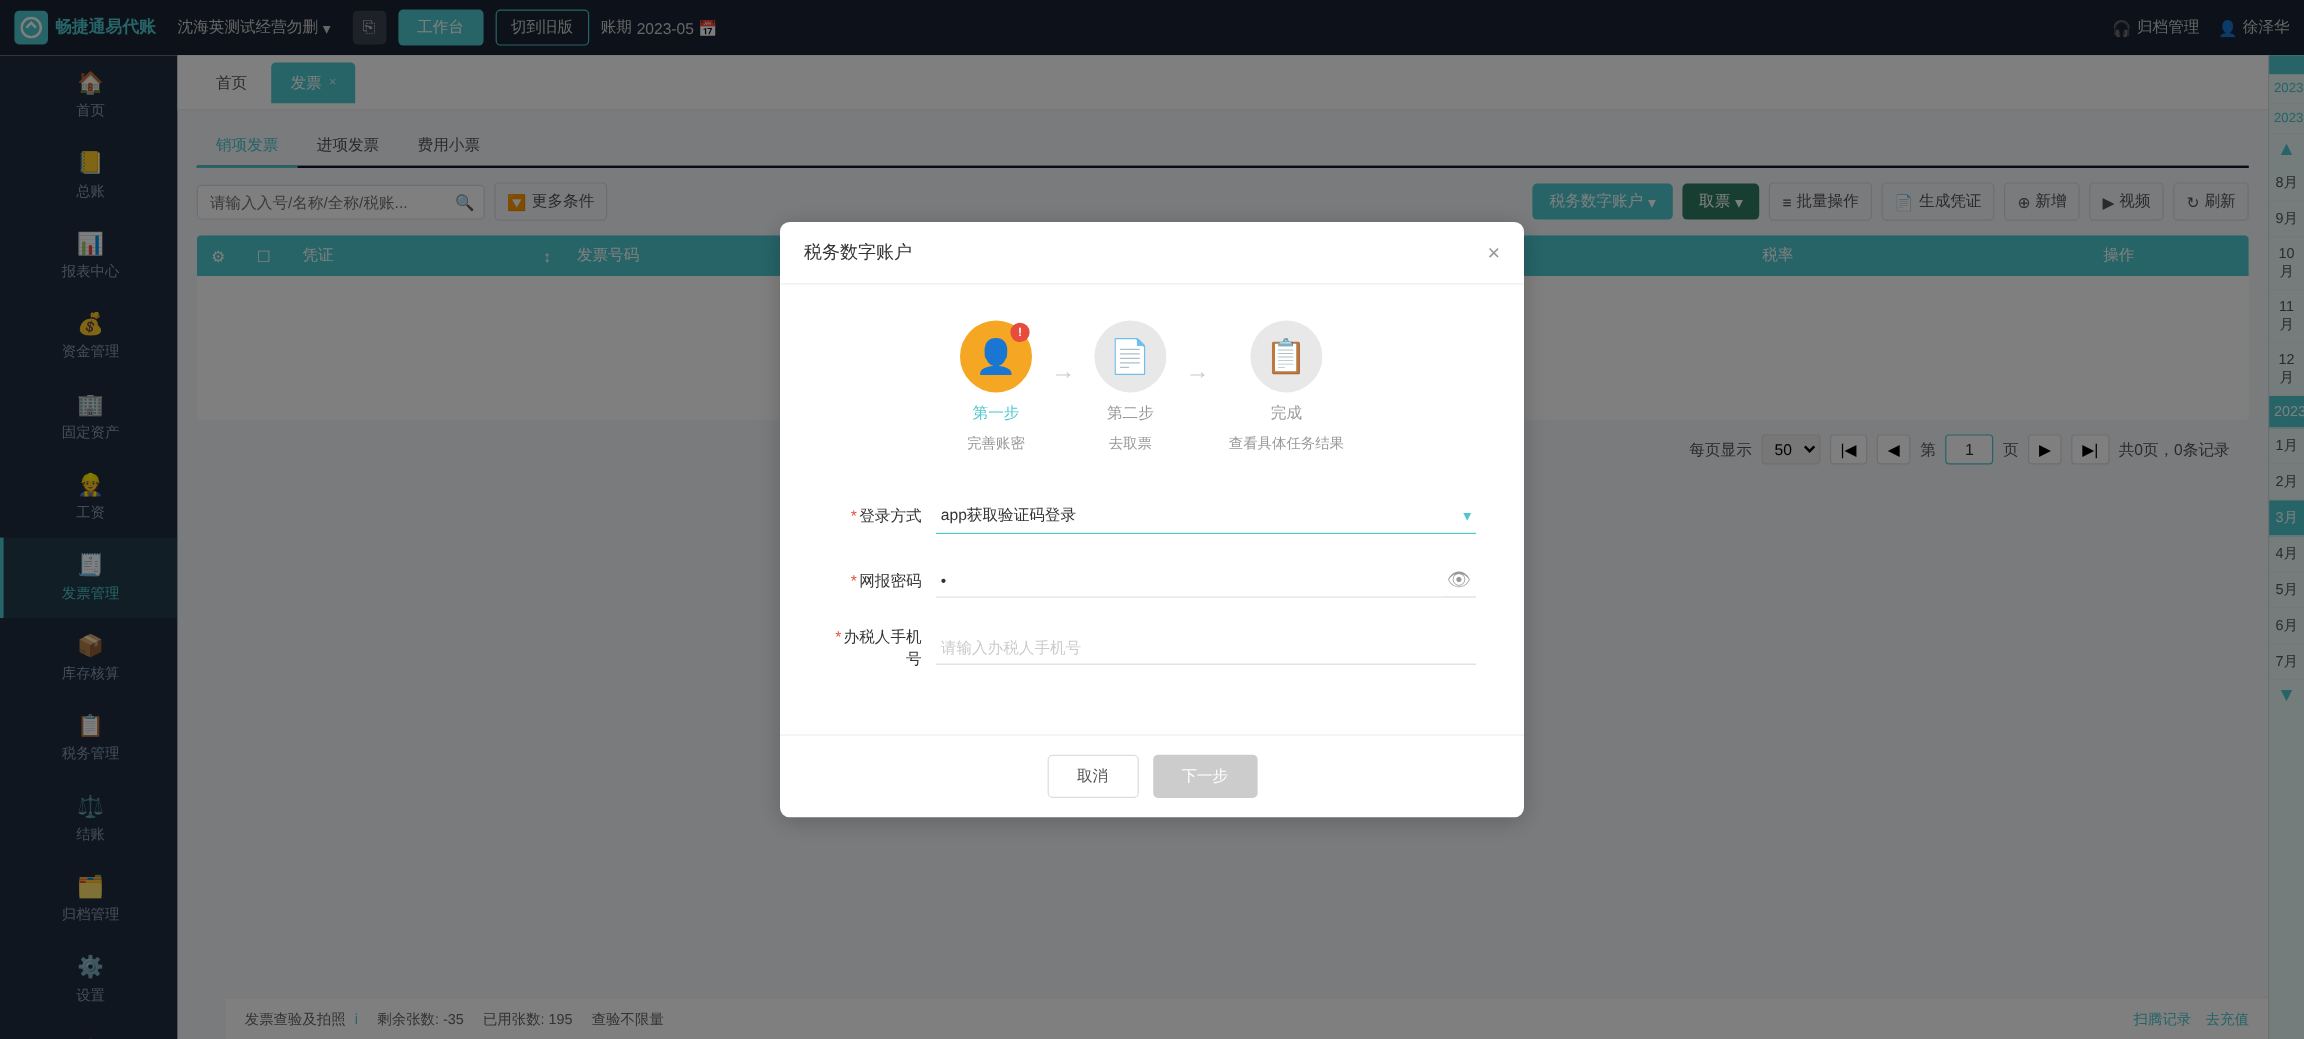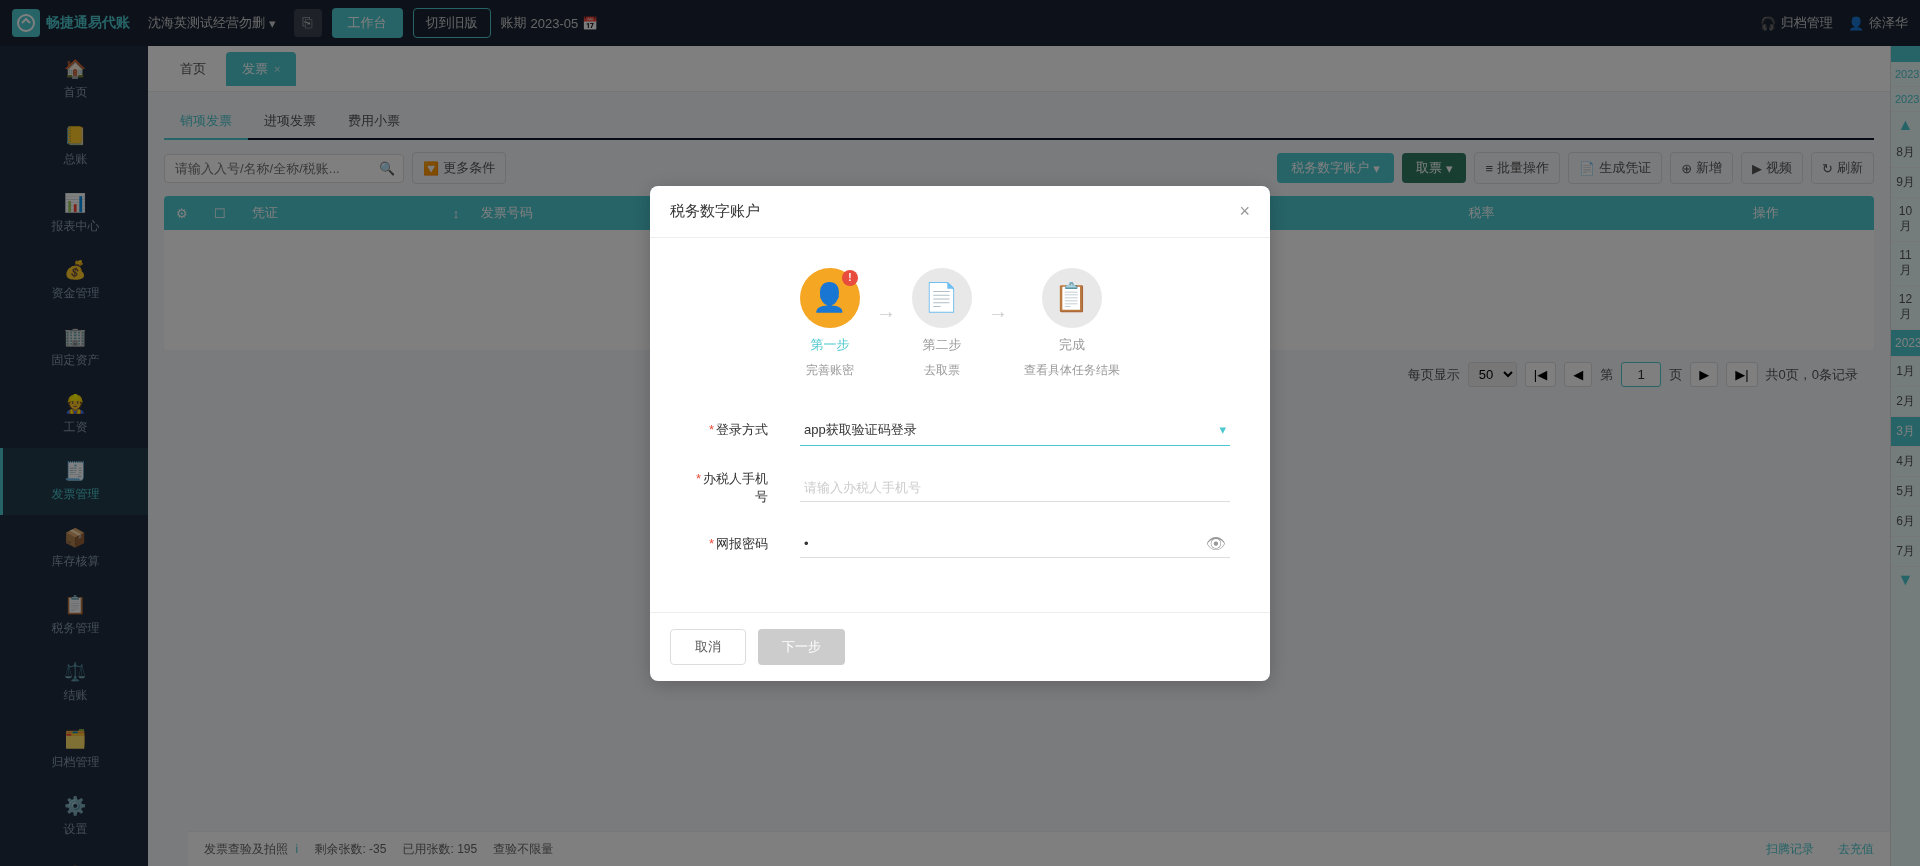--- a/index.html
+++ b/index.html
@@ -60,56 +60,56 @@
     .col-rate { flex: 1; }
     .col-action { flex: 1; text-align: center; }
 
     
     .pagination { display: flex; align-items: center; justify-content: flex-end; padding: 12px 16px; gap: 8px; font-size: 13px; color: #555; }
     .page-btn { border: 1px solid #ddd; background: white; padding: 4px 8px; border-radius: 3px; cursor: pointer; font-size: 13px; }
     .page-num { border: 1px solid #4dc8cf; background: white; padding: 4px 8px; border-radius: 3px; color: #333; width: 40px; text-align: center; }
 
     
     .content-footer { background: white; border-top: 1px solid #eee; padding: 8px 16px; display: flex; align-items: center; gap: 16px; font-size: 12px; color: #666; margin-left: 40px; }
-    .footer-links { margin-left: auto; display: flex; gap: 24px; }
+    .footer-links { margin-left: auto; display: flex; gap: 12px; }
     .footer-link { color: #4dc8cf; cursor: pointer; }
 
     
     .right-panel { width: 30px; background: #e8f8f8; display: flex; flex-direction: column; align-items: center; border-left: 1px solid #ddd; }
     .right-panel-header { background: #4dc8cf; color: white; writing-mode: vertical-rl; padding: 8px 4px; font-size: 12px; cursor: pointer; width: 100%; text-align: center; }
     .period-list { display: flex; flex-direction: column; align-items: center; width: 100%; }
     .period-item { padding: 6px 4px; font-size: 12px; color: #555; cursor: pointer; width: 100%; text-align: center; border-bottom: 1px solid #eee; }
     .period-item.active { background: #4dc8cf; color: white; }
     .period-item.current { background: #2e7d62; color: white; }
 
     
     .overlay { position: fixed; top: 0; left: 0; width: 100%; height: 100%; background: rgba(0,0,0,0.5); z-index: 100; display: flex; align-items: center; justify-content: center; }
 
     
     .modal { background: white; border-radius: 8px; width: 620px; box-shadow: 0 4px 20px rgba(0,0,0,0.2); overflow: hidden; }
     .modal-header { display: flex; align-items: center; justify-content: space-between; padding: 16px 20px; border-bottom: 1px solid #eee; }
     .modal-title { font-size: 15px; font-weight: 500; color: #333; }
     .modal-close { cursor: pointer; color: #999; font-size: 18px; line-height: 1; }
     .modal-body { padding: 30px 40px; }
-    .modal-footer { display: flex; justify-content: flex-start; gap: 12px; padding: 16px 20px; border-top: 1px solid #eee; }
+    .modal-footer { display: flex; justify-content: center; gap: 12px; padding: 16px 20px; border-top: 1px solid #eee; }
 
     
     .steps { display: flex; align-items: center; justify-content: center; gap: 0; margin-bottom: 36px; }
     .step { display: flex; flex-direction: column; align-items: center; gap: 8px; }
     .step-icon { width: 60px; height: 60px; border-radius: 50%; display: flex; align-items: center; justify-content: center; font-size: 28px; position: relative; }
     .step-icon.active { background: #f5a623; }
     .step-icon.inactive { background: #e8e8e8; }
     .step-badge { position: absolute; top: 2px; right: 2px; width: 16px; height: 16px; background: #e74c3c; border-radius: 50%; display: flex; align-items: center; justify-content: center; }
     .step-label { font-size: 13px; color: #4dc8cf; font-weight: 500; }
     .step-sublabel { font-size: 12px; color: #999; }
     .step-arrow { font-size: 20px; color: #ccc; margin: 0 16px; padding-bottom: 24px; }
     .step-inactive-label { font-size: 13px; color: #999; }
 
     
-    .form-row { display: flex; align-items: center; margin-bottom: 24px; gap: 20px; }
+    .form-row { display: flex; align-items: center; margin-bottom: 24px; }
     .form-label { width: 90px; font-size: 13px; color: #333; text-align: right; padding-right: 12px; flex-shrink: 0; }
     .form-label.required::before { content: '*'; color: #e74c3c; margin-right: 2px; }
     .form-control { flex: 1; }
     .select-control { width: 100%; border: none; border-bottom: 1px solid #4dc8cf; padding: 6px 30px 6px 4px; font-size: 13px; color: #333; outline: none; background: white; cursor: pointer; display: flex; align-items: center; justify-content: space-between; }
     .input-control { width: 100%; border: none; border-bottom: 1px solid #ddd; padding: 6px 4px; font-size: 13px; color: #333; outline: none; background: white; }
     .input-control::placeholder { color: #ccc; }
     .input-wrapper { display: flex; align-items: center; border-bottom: 1px solid #ddd; }
     .input-wrapper input { flex: 1; border: none; padding: 6px 4px; font-size: 13px; outline: none; }
     .input-eye { color: #999; cursor: pointer; padding: 4px; font-size: 16px; }
 
@@ -418,36 +418,36 @@
         <span class="form-label required">登录方式</span>
         <div class="form-control">
           <div class="select-control" style="display:flex;align-items:center;justify-content:space-between;border-bottom:1px solid #4dc8cf;padding:6px 4px;cursor:pointer;">
             <span>app获取验证码登录</span>
             <span style="color:#4dc8cf;">▾</span>
           </div>
         </div>
       </div>
 
       <div class="form-row">
-        <span class="form-label required">办税人手机号</span>
-        <div class="form-control">
-          <input type="text" class="input-control" placeholder="请输入办税人手机号" style="">
-        </div>
-      </div>
-
-      <div class="form-row">
         <span class="form-label required">网报密码</span>
         <div class="form-control">
           <div class="input-wrapper">
             <input type="password" class="input-control" value="a" style="border: none; padding: 6px 4px; flex: 1 1 0%; outline: none;">
             <span class="input-eye">👁</span>
           </div>
         </div>
       </div>
 
+      <div class="form-row">
+        <span class="form-label required">办税人手机号</span>
+        <div class="form-control">
+          <input type="text" class="input-control" placeholder="请输入办税人手机号" style="">
+        </div>
+      </div>
+
     </div>
 
     <div class="modal-footer">
       <button class="btn-cancel">取消</button>
       <button class="btn-next disabled">下一步</button>
     </div>
 
   </div>
 </div>
 

